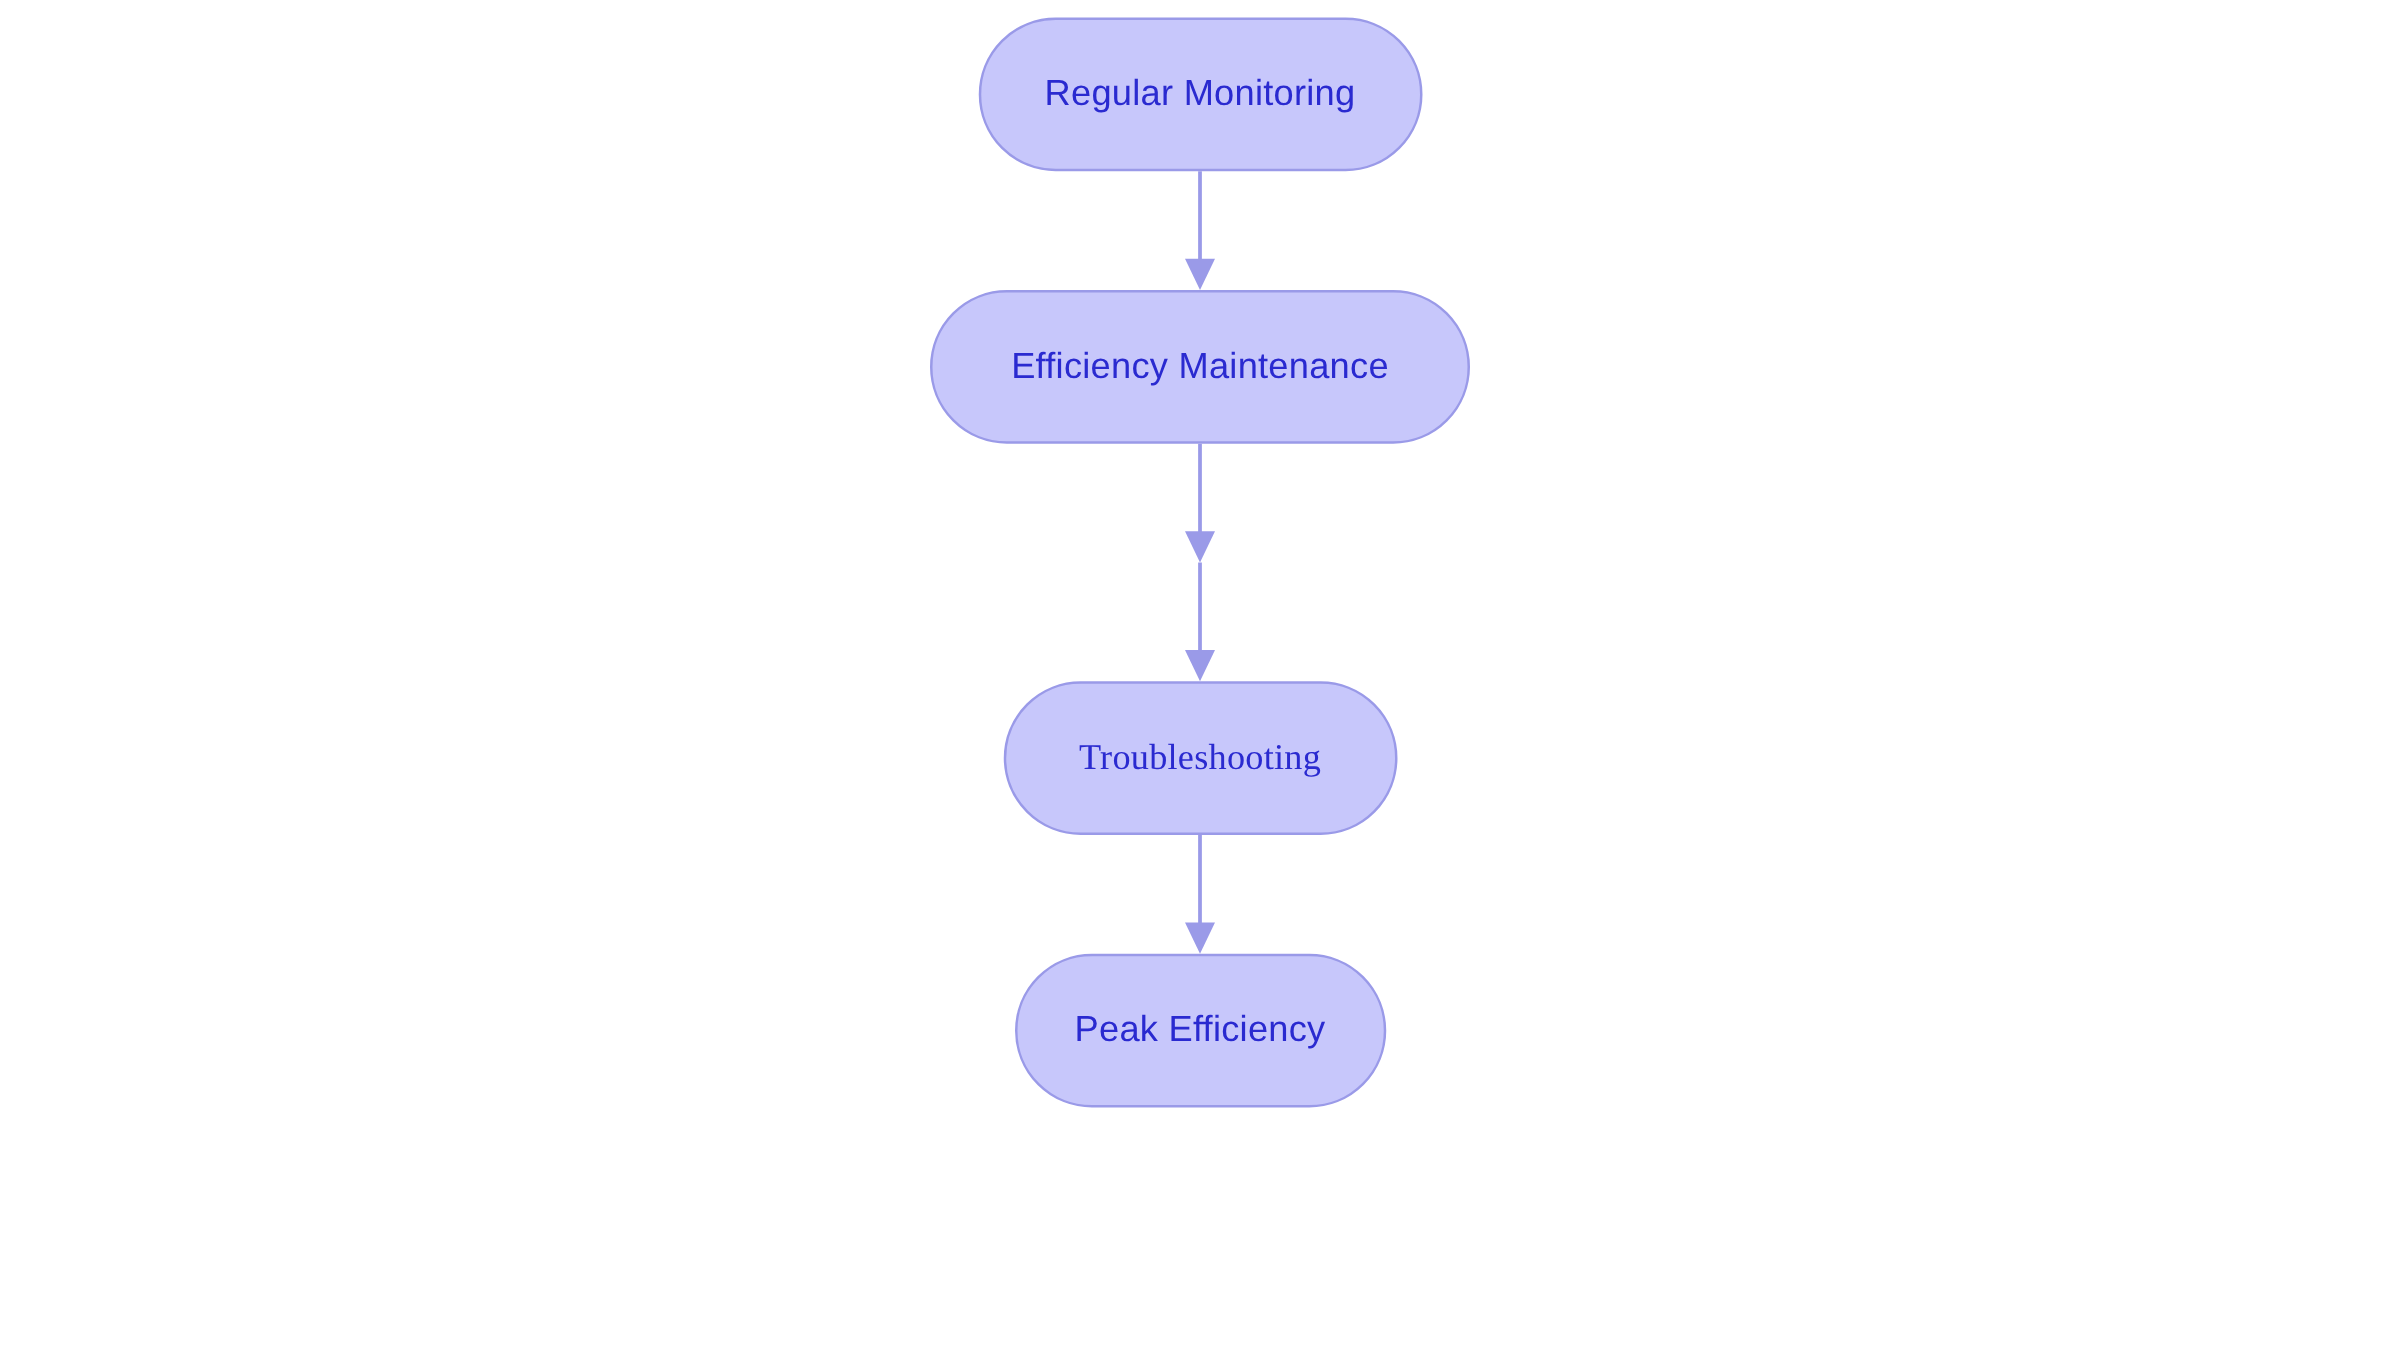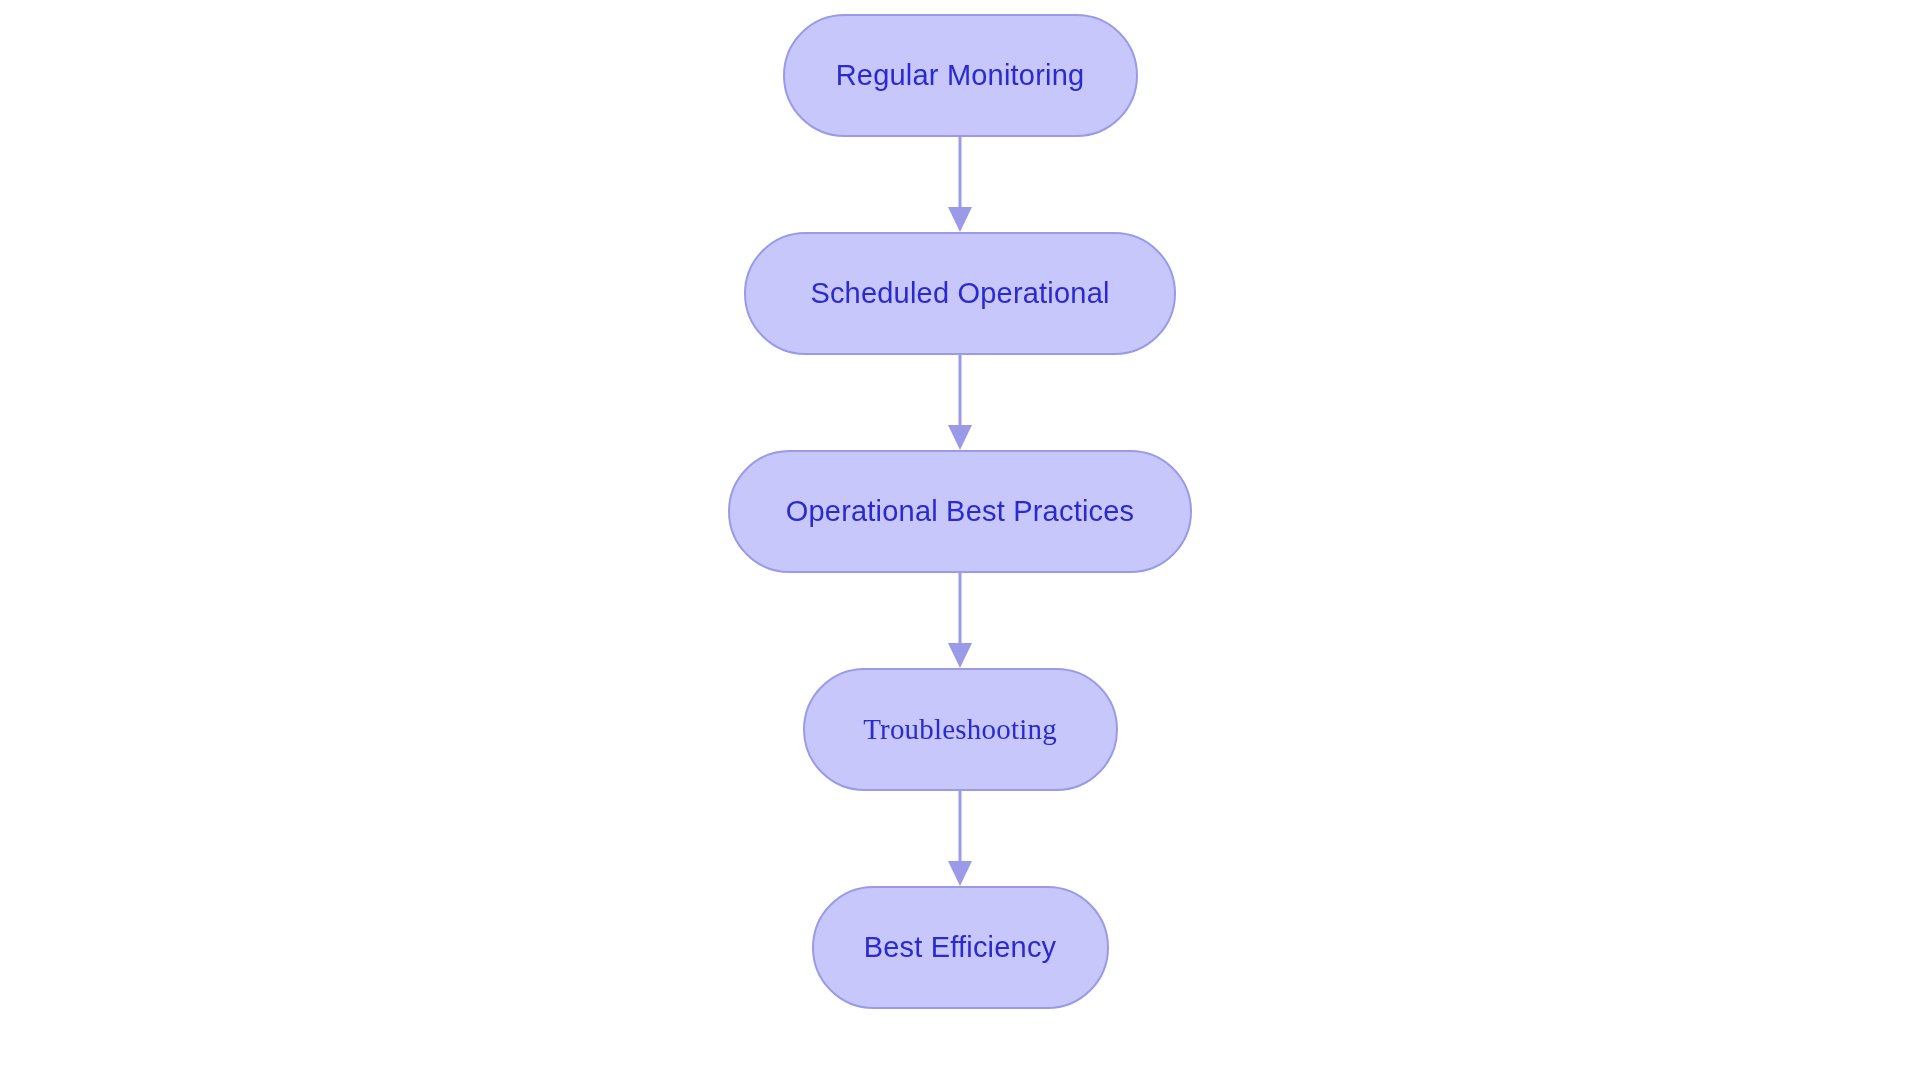--- a/index.html
+++ b/index.html
@@ -93,50 +93,47 @@
     </div>
 
     <div class="connector">
       <svg width="40" height="95" viewBox="0 0 40 95" aria-hidden="true">
         <line x1="20" y1="0" x2="20" y2="72" stroke="#9a9ae8" stroke-width="3"></line>
         <polygon points="8,70 32,70 20,95" fill="#9a9ae8"></polygon>
       </svg>
     </div>
 
     <div class="node node-1">
-      <span class="node-label">Scheduled Operational</span>
+      <span class="node-label">Efficiency Maintenance</span>
     </div>
 
     <div class="connector">
       <svg width="40" height="95" viewBox="0 0 40 95" aria-hidden="true">
         <line x1="20" y1="0" x2="20" y2="72" stroke="#9a9ae8" stroke-width="3"></line>
         <polygon points="8,70 32,70 20,95" fill="#9a9ae8"></polygon>
       </svg>
     </div>
 
-    <div class="node node-2">
-      <span class="node-label">Operational Best Practices</span>
-    </div>
 
     <div class="connector">
       <svg width="40" height="95" viewBox="0 0 40 95" aria-hidden="true">
         <line x1="20" y1="0" x2="20" y2="72" stroke="#9a9ae8" stroke-width="3"></line>
         <polygon points="8,70 32,70 20,95" fill="#9a9ae8"></polygon>
       </svg>
     </div>
 
     <div class="node node-3">
       <span class="node-label">Troubleshooting</span>
     </div>
 
     <div class="connector">
       <svg width="40" height="95" viewBox="0 0 40 95" aria-hidden="true">
         <line x1="20" y1="0" x2="20" y2="72" stroke="#9a9ae8" stroke-width="3"></line>
         <polygon points="8,70 32,70 20,95" fill="#9a9ae8"></polygon>
       </svg>
     </div>
 
     <div class="node node-4">
-      <span class="node-label">Best Efficiency</span>
+      <span class="node-label">Peak Efficiency</span>
     </div>
 
   </div>
 </div>
 
 </body></html>

